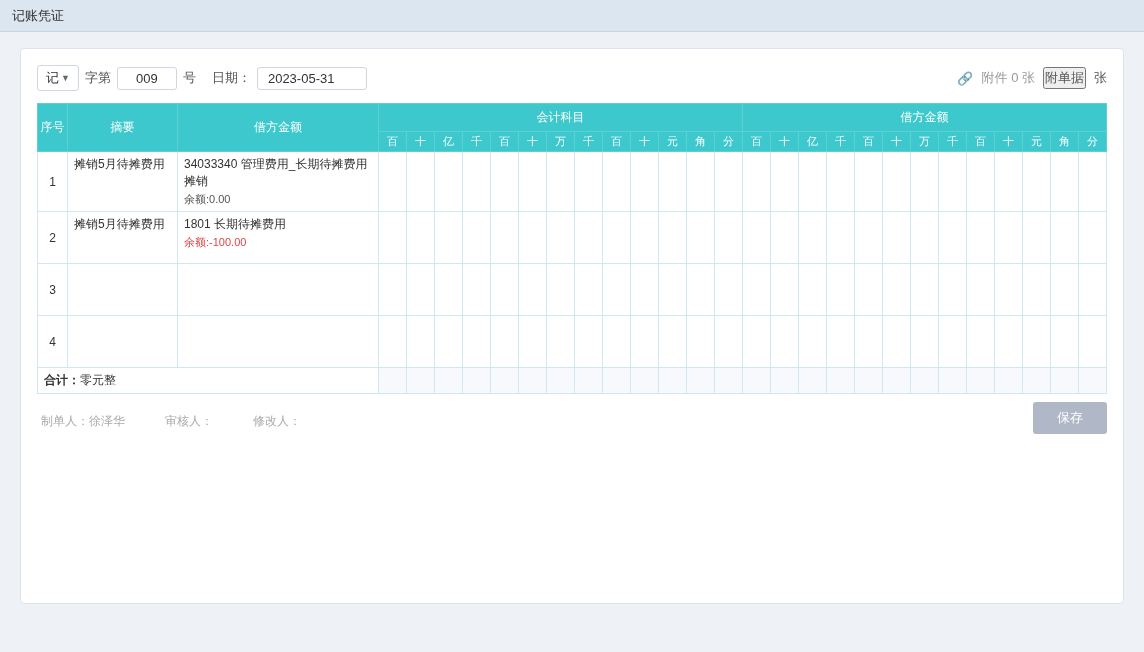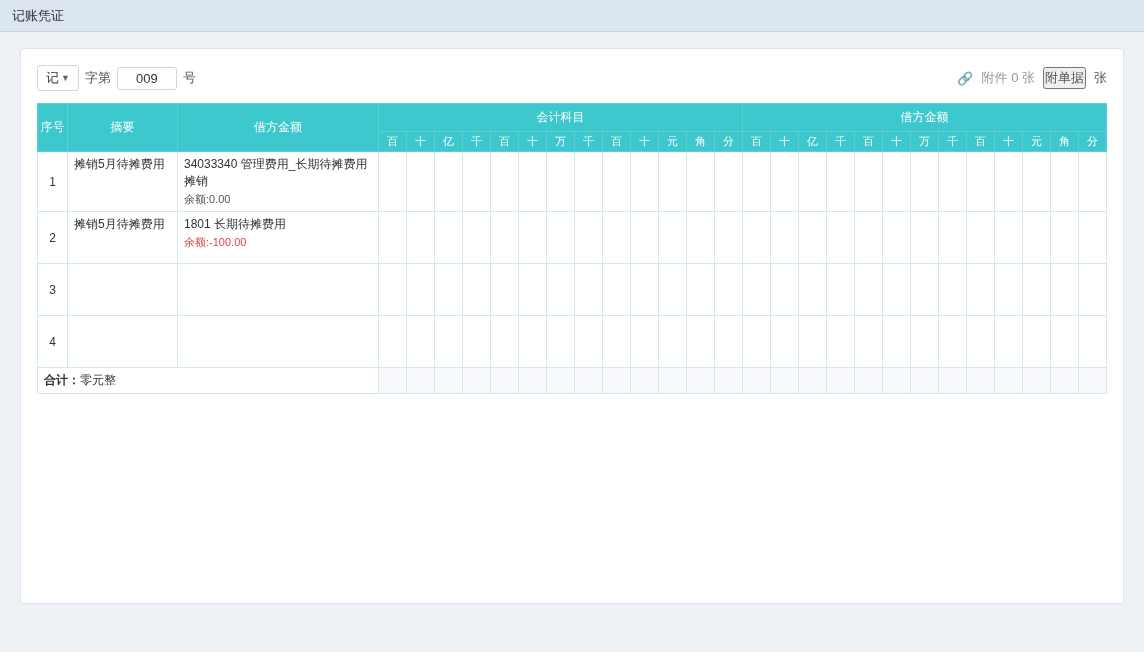--- a/index.html
+++ b/index.html
@@ -238,20 +238,24 @@
 
     <div class="form-row">
       <div class="form-group">
         <div class="type-select">
           <span>记</span>
           <span class="chevron-icon">▼</span>
         </div>
         <span class="form-label">字第</span>
         <input class="input-field" type="text" value="009" style="">
         <span class="form-label">号</span>
+      </div>
+      <div class="form-group">
+        <span class="form-label">日期：</span>
+        <input class="date-field" type="text" value="2023-05-31" style="">
       </div>
       <div class="attachments">
         <span class="paperclip">🔗</span>
         <span class="attach-link">
           <span>附件</span>
           <span>0</span>
           <span>张</span>
         </span>
         <button class="attach-btn">
           <span>附单据</span>
@@ -464,14 +468,24 @@
             <td style="background: rgb(248, 249, 252); border-left: 1px solid rgb(208, 232, 238);"></td>
             <td style="background: rgb(248, 249, 252); border-left: 1px solid rgb(208, 232, 238);"></td>
             <td style="background: rgb(248, 249, 252); border-left: 1px solid rgb(208, 232, 238);"></td>
             <td style="background: rgb(248, 249, 252); border-left: 1px solid rgb(208, 232, 238);"></td>
             <td style="background: rgb(248, 249, 252); border-left: 1px solid rgb(208, 232, 238);"></td>
             <td style="background: rgb(248, 249, 252); border-left: 1px solid rgb(208, 232, 238);"></td>
           </tr>
         </tbody>
     </table>
 
+    <div class="footer-area">
+      <div class="footer-row">
+        <span>制单人：徐泽华</span>
+        <span>审核人：</span>
+        <span>修改人：</span>
+      </div>
+      <button class="save-btn">
+        <span>保存</span>
+      </button>
+    </div>
   </div>
 </div>
 
 </body></html>

